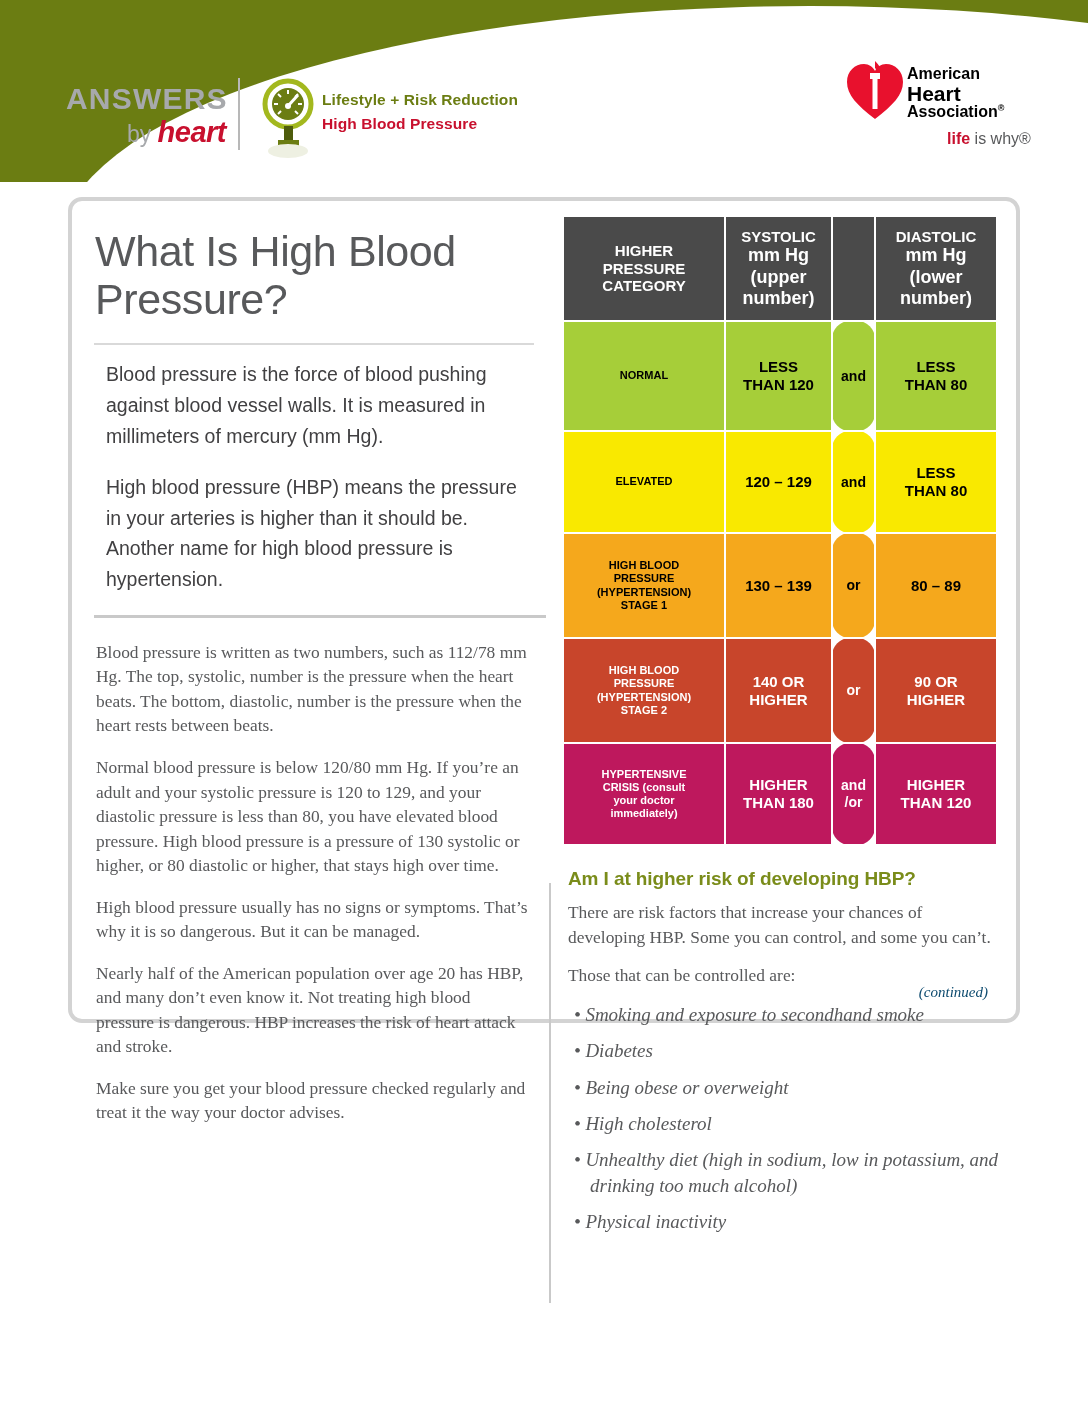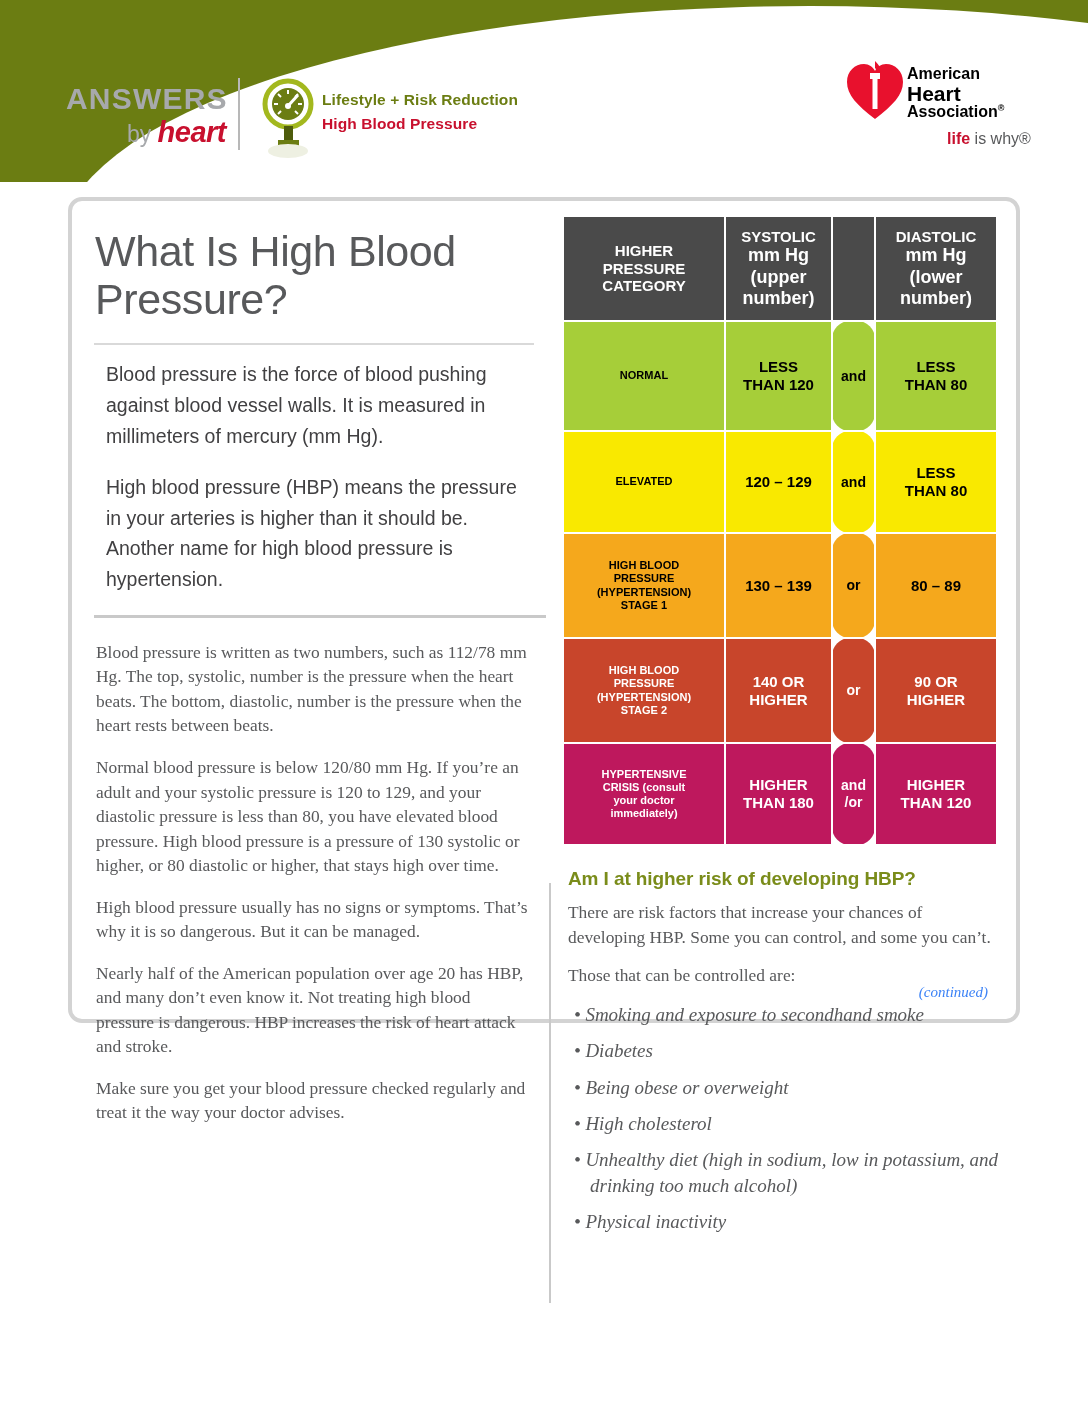--- a/index.html
+++ b/index.html
@@ -142,21 +142,21 @@
   }
   .risk-li {
     font-size:19px; color:#58595b; line-height:1.34; margin:0 0 11px 12px;
     width:432px; padding-left:16px; text-indent:-16px;
     font-family:"Liberation Serif", serif;
     font-style:italic;
   }
 
   #continued {
     position:absolute; right:28px; bottom:18px;
-    font-size:15px; font-style:italic; color:#3b82f6;
+    font-size:15px; font-style:italic; color:#0c4a6e;
     font-family:"Liberation Serif", serif;
   }
 </style>
 </head>
 <body>
 
 <div id="header-band">
   <div id="swoosh-green"></div>
   <div id="swoosh-white"></div>
 </div>

